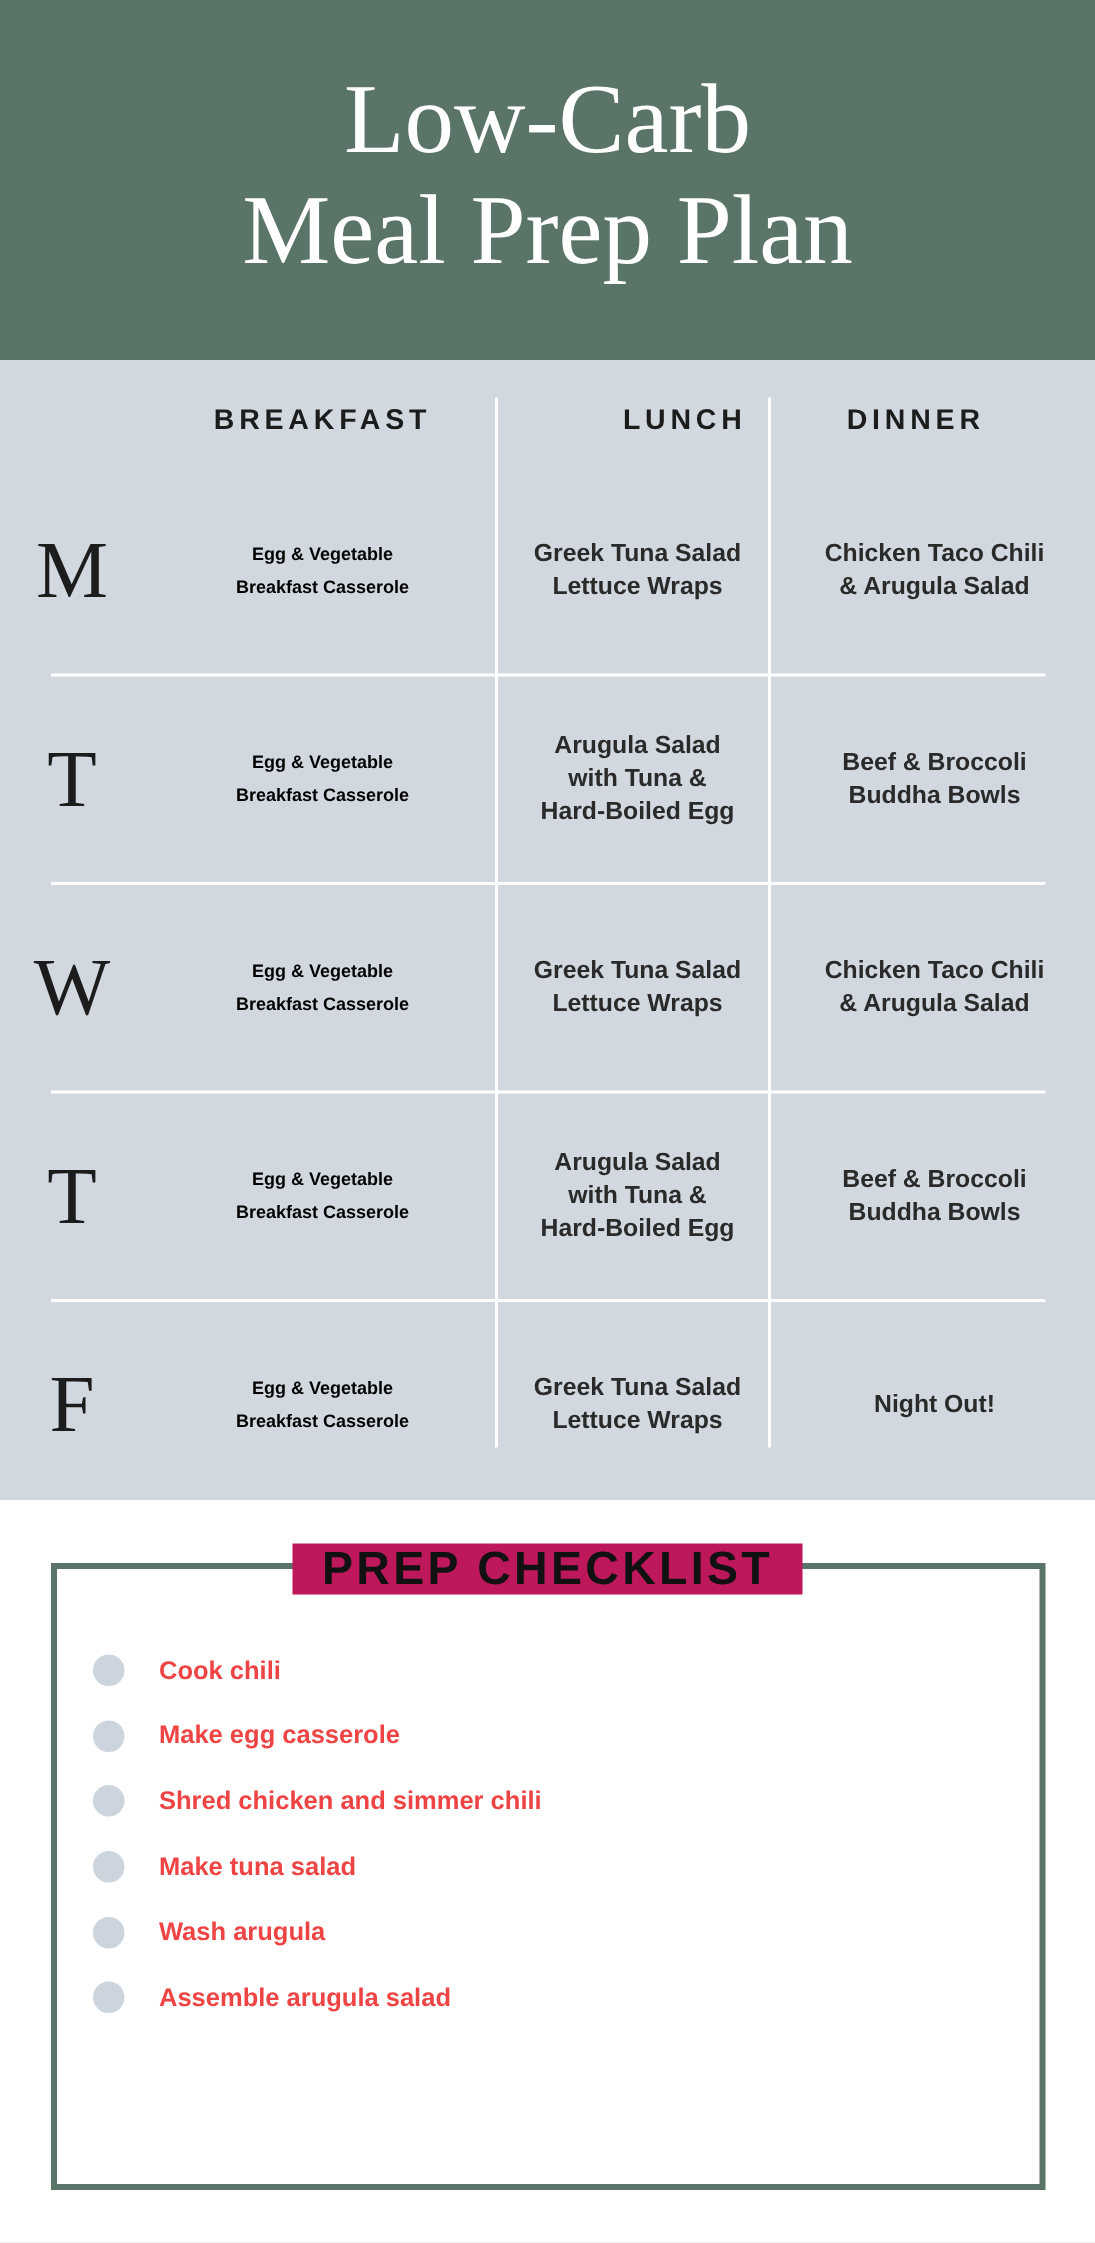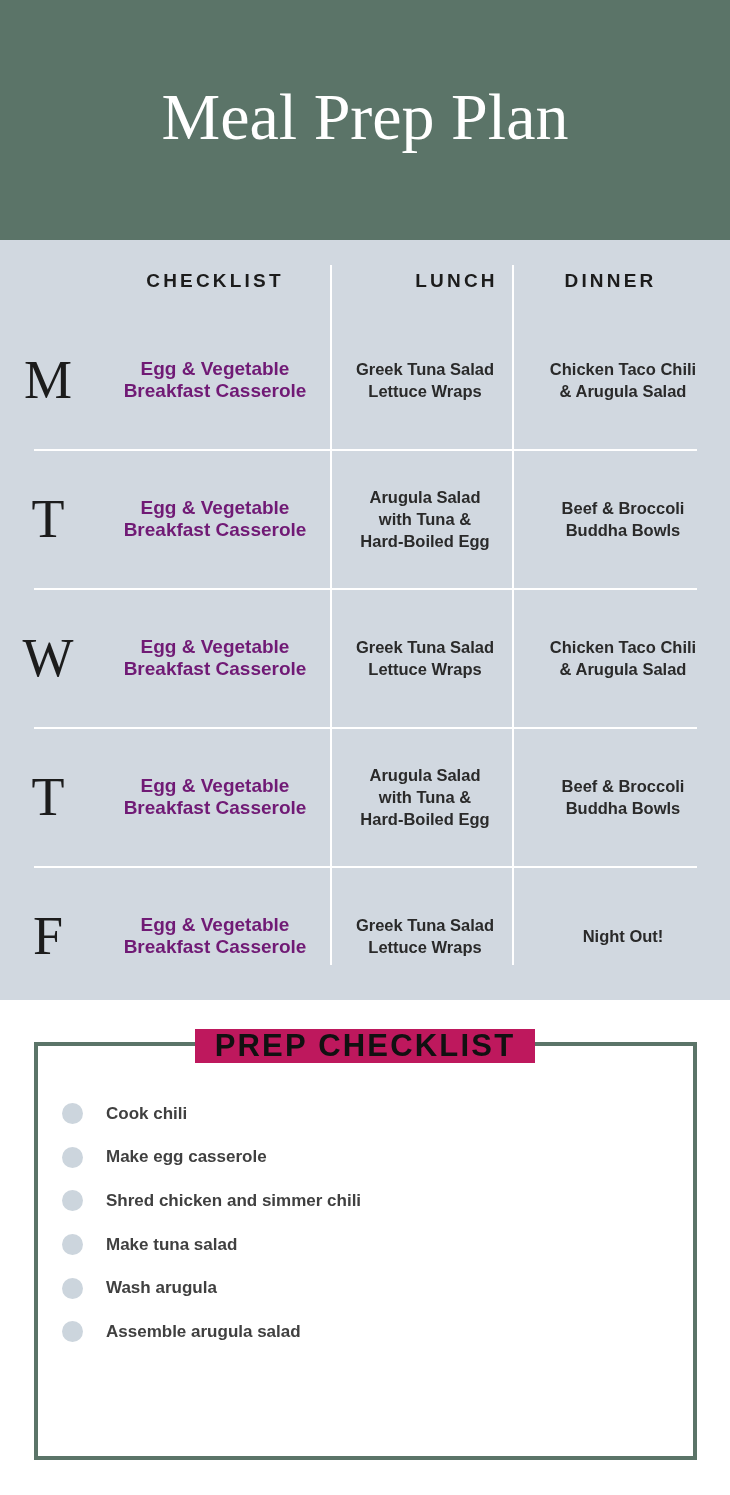--- a/index.html
+++ b/index.html
@@ -104,24 +104,24 @@
     text-align: center;
     font-family: "Liberation Serif", "DejaVu Serif", serif;
     font-size: 54px;
     line-height: 54px;
     color: #1c1c1c;
   }
   .cell-breakfast {
     width: 238px;
     flex: none;
     text-align: center;
-    font-size: 19px;
+    font-size: 12px;
     font-weight: bold;
     line-height: 22px;
-    color: #701a75;
+    color: #000000;
     padding-right: 0px;
     box-sizing: border-box;
   }
   .cell-lunch {
     width: 182px;
     flex: none;
     text-align: center;
     font-size: 16.5px;
     font-weight: bold;
     line-height: 22px;
@@ -186,35 +186,36 @@
     width: 21px;
     height: 21px;
     border-radius: 50%;
     background: #ccd5dd;
     flex: none;
   }
   .check-label {
     margin-left: 23px;
     font-size: 17px;
     font-weight: bold;
-    color: #404040;
+    color: #ef4444;
     white-space: nowrap;
   }
 </style>
 </head>
 <body>
 
 <div class="header">
+  <div class="header-line">Low-Carb</div>
   <div class="header-line">Meal Prep Plan</div>
 </div>
 
 <div class="table-block">
 
   <div class="col-headers">
-    <div class="col-header breakfast">CHECKLIST</div>
+    <div class="col-header breakfast">BREAKFAST</div>
     <div class="col-header lunch">LUNCH</div>
     <div class="col-header dinner">DINNER</div>
   </div>
 
   <div class="vdiv one"></div>
   <div class="vdiv two"></div>
 
   <div class="rows">
 
     <div class="row">

